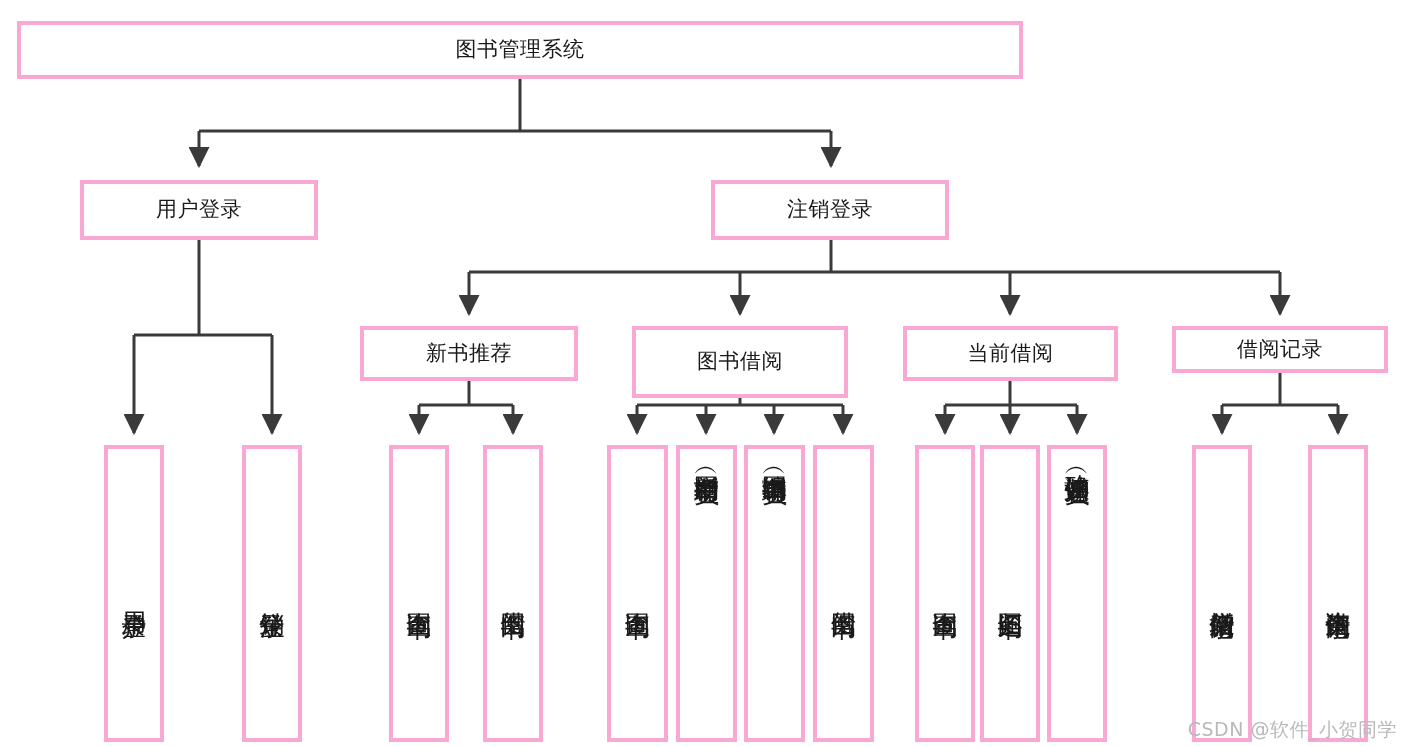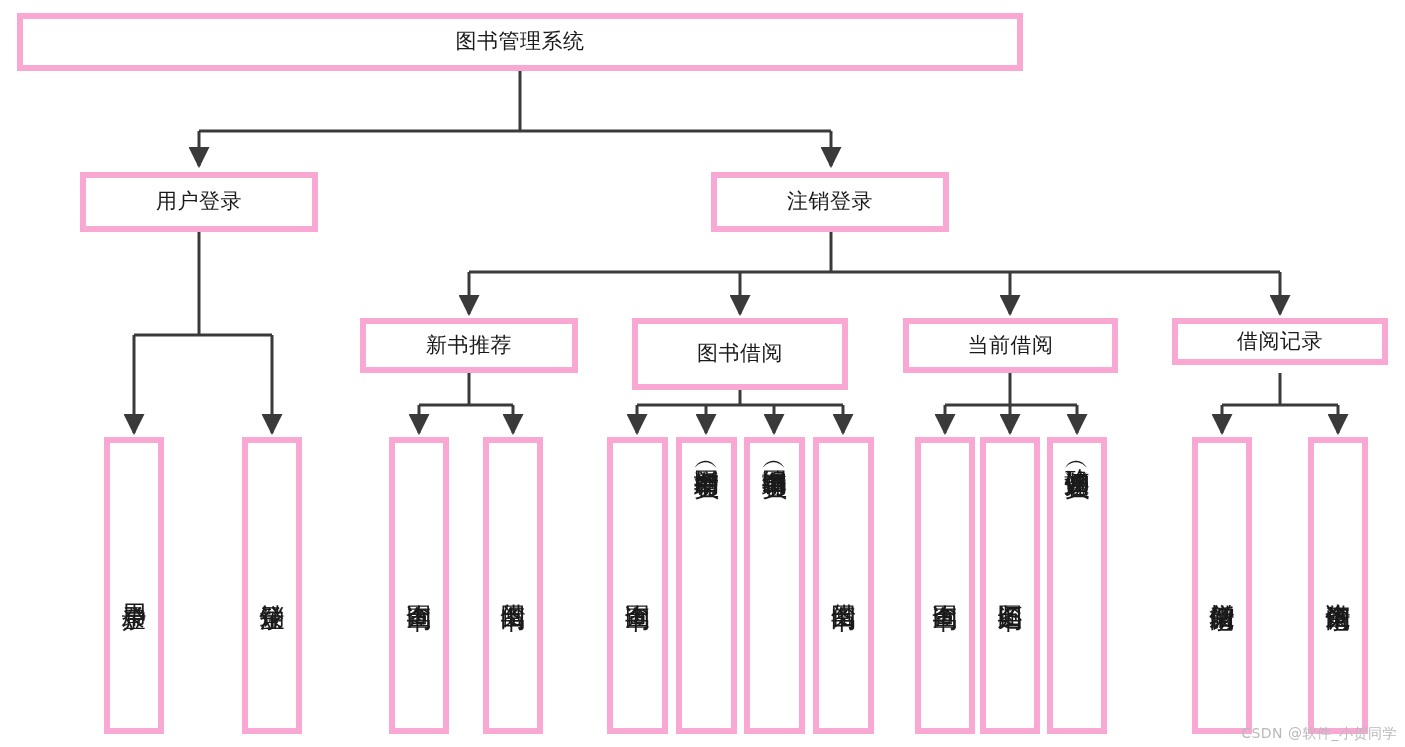--- a/index.html
+++ b/index.html
@@ -24,25 +24,26 @@
     left: 0;
     top: 0;
     width: 1405px;
     height: 747px;
     pointer-events: none;
   }
   .node {
     position: absolute;
     box-sizing: border-box;
     background: #ffffff;
-    border: 6px solid #f9a8d4;
+    border: 4px solid #f9a8d4;
     display: flex;
     align-items: center;
     justify-content: center;
     overflow: hidden;
+    margin-top: 8px;
   }
   .node-label {
     color: #1a1a1a;
     line-height: 1.12;
     text-align: center;
     white-space: pre;
   }
   .node.horizontal .node-label {
     font-size: 21px;
     letter-spacing: 0.5px;
@@ -60,21 +61,21 @@
     line-height: 1;
   }
   .node.vertical.centered {
     align-items: center;
     padding-top: 0;
   }
   .watermark {
     position: absolute;
     right: 8px;
     bottom: 4px;
-    font-size: 14px;
+    font-size: 19px;
     color: #b9b9b9;
     letter-spacing: 0.5px;
     white-space: nowrap;
     user-select: none;
   }
 </style>
 </head>
 <body>
 
 <div id="diagram-root">

